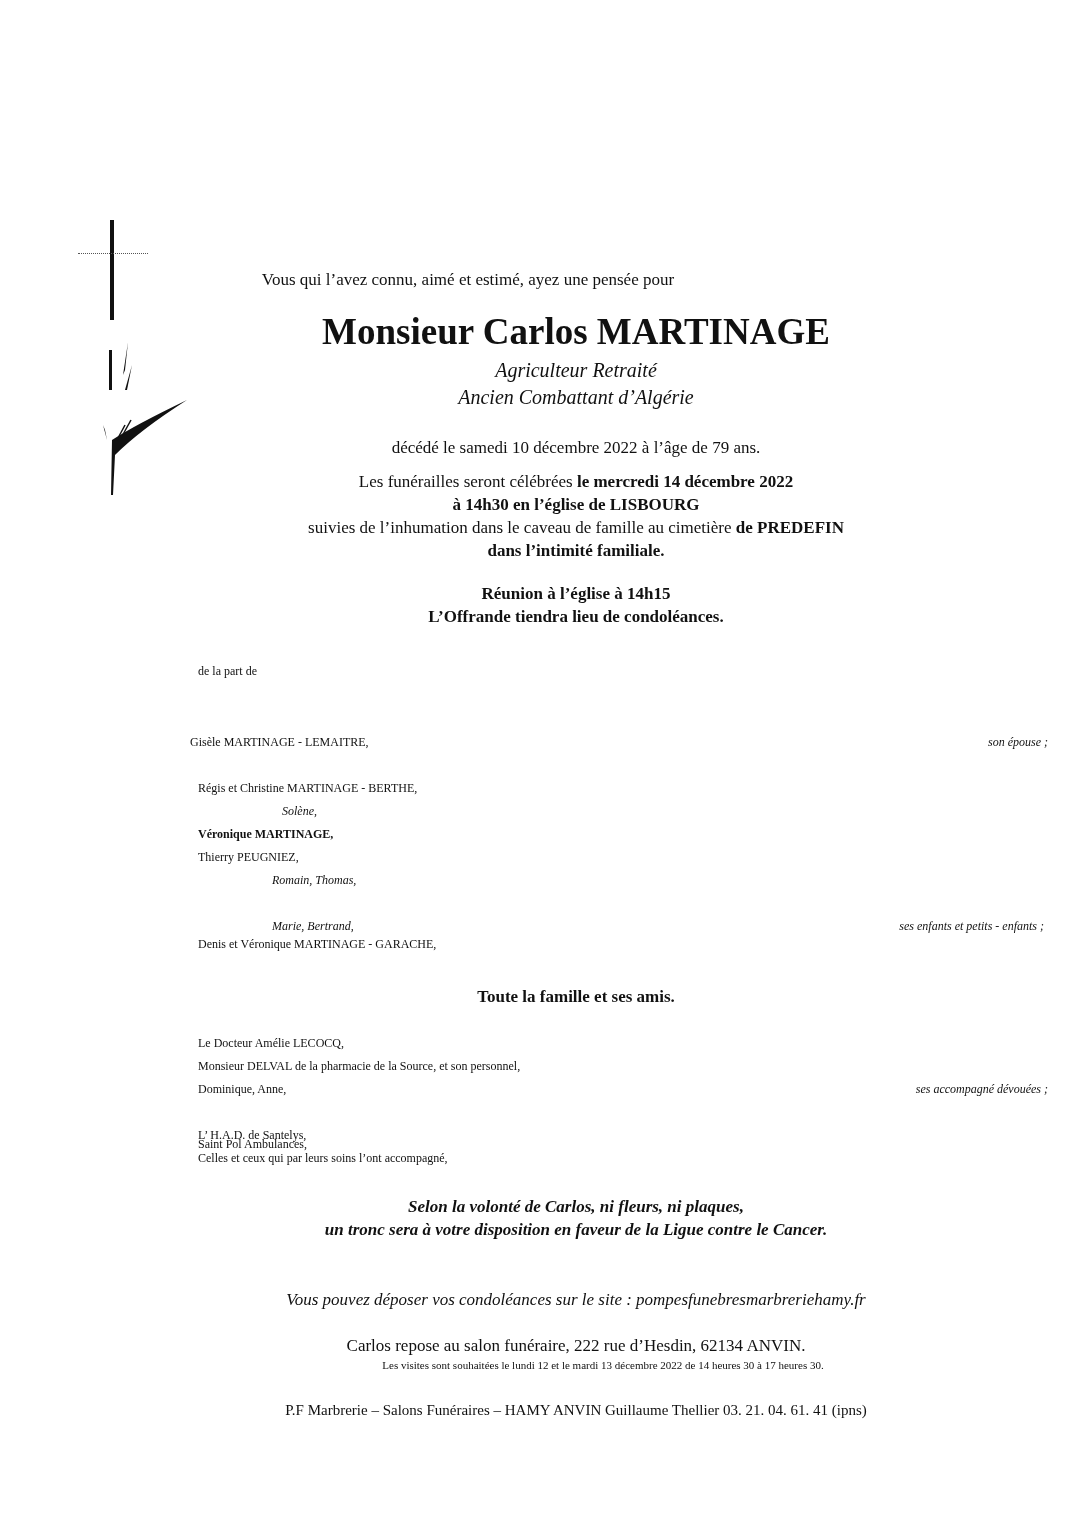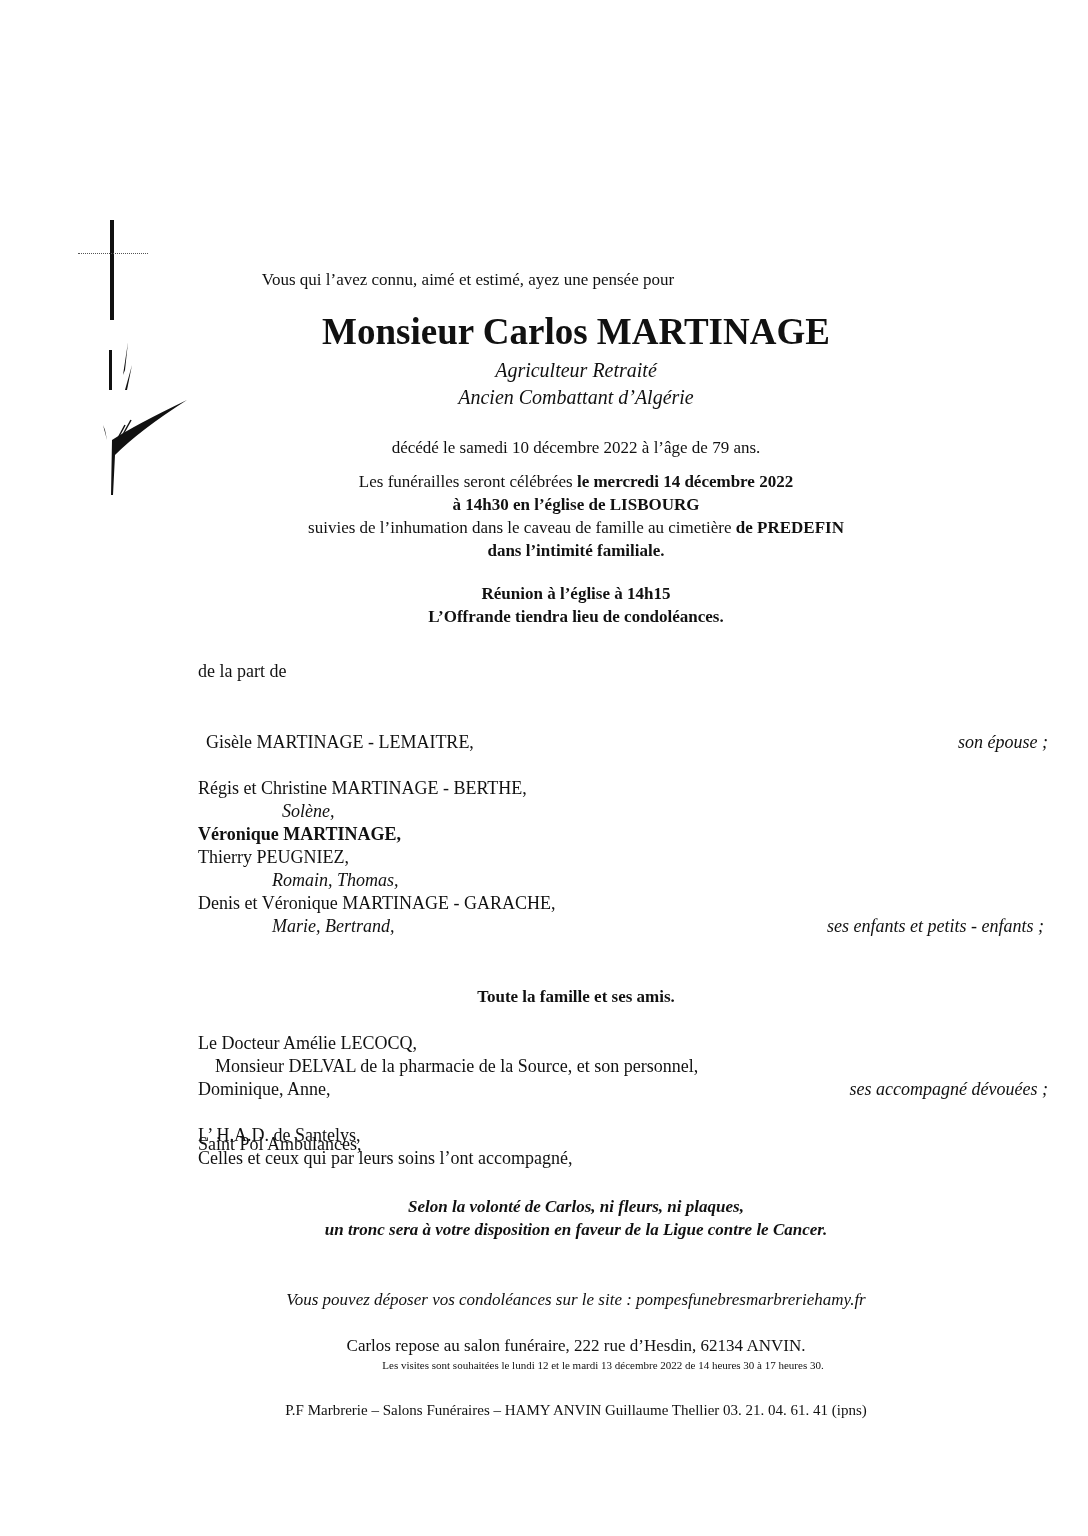--- a/index.html
+++ b/index.html
@@ -3,21 +3,21 @@
 <meta charset="utf-8">
 <style>
   html, body { margin: 0; padding: 0; background: #ffffff; }
   body {
     width: 1088px; height: 1536px; position: relative; overflow: hidden;
     font-family: "Liberation Serif", "DejaVu Serif", serif;
     color: #111111;
   }
   .abs { position: absolute; }
   .center { position: absolute; left: 0; width: 936px; text-align: center; }
-  .line { position: absolute; white-space: nowrap; font-size: 18px; line-height: 20px; }
+  .line { position: absolute; white-space: nowrap; font-size: 12px; line-height: 20px; }
   .b { font-weight: bold; }
   .i { font-style: italic; }
   .cross-v { position: absolute; left: 110px; top: 220px; width: 4px; height: 100px; background: #111; }
   .cross-h { position: absolute; left: 78px; top: 253px; width: 70px; height: 1px; border-top: 1px dotted #555; }
 </style>
 </head>
 <body>
 
 <div>
   <div class="cross-v"></div>
@@ -47,36 +47,36 @@
 <div class="center" style="top:518px;font-size:17px;left:108px;">
   <span>suivies de l’inhumation dans le caveau de famille au cimetière </span><span class="b">de PREDEFIN</span>
 </div>
 <div class="center b" style="top:541px;font-size:17px;left:108px;">dans l’intimité familiale.</div>
 
 <div class="center b" style="top:584px;font-size:17px;left:108px;">Réunion à l’église à 14h15</div>
 <div class="center b" style="top:607px;font-size:17px;left:108px;">L’Offrande tiendra lieu de condoléances.</div>
 
 <div class="line" style="left:198px;top:661px;">de la part de</div>
 
-<div class="line" style="left:206px;top:732px;">Gisèle MARTINAGE - LEMAITRE,</div>
+<div class="line" style="left:190px;top:732px;">Gisèle MARTINAGE - LEMAITRE,</div>
 <div class="line i" style="right:40px;top:732px;">son épouse ;</div>
 
 <div class="line" style="left:198px;top:778px;">Régis et Christine MARTINAGE - BERTHE,</div>
 <div class="line i" style="left:272px;top:801px;margin-left:10px;">Solène,</div>
 <div class="line" style="left:198px;top:824px;font-weight:bold;">Véronique MARTINAGE,</div>
 <div class="line" style="left:198px;top:847px;">Thierry PEUGNIEZ,</div>
 <div class="line i" style="left:272px;top:870px;">Romain, Thomas,</div>
-<div class="line" style="left:198px;top:893px;">Denis et Véronique MARTINAGE - GARACHE,</div>
+<div class="line" style="left:198px;top:934px;">Denis et Véronique MARTINAGE - GARACHE,</div>
 <div class="line i" style="left:272px;top:916px;">Marie, Bertrand,</div>
 <div class="line i" style="right:44px;top:916px;">ses enfants et petits - enfants ;</div>
 
 <div class="center b" style="top:987px;font-size:17px;left:108px;">Toute la famille et ses amis.</div>
 
 <div class="line" style="left:198px;top:1033px;">Le Docteur Amélie LECOCQ,</div>
-<div class="line" style="left:198px;top:1056px;margin-left:17px;">Monsieur DELVAL de la pharmacie de la Source, et son personnel,</div>
+<div class="line" style="left:198px;top:1056px;">Monsieur DELVAL de la pharmacie de la Source, et son personnel,</div>
 <div class="line" style="left:198px;top:1079px;">Dominique, Anne,</div>
 <div class="line i" style="right:40px;top:1079px;">ses accompagné dévouées ;</div>
 <div class="line" style="left:198px;top:1102px;margin-top:32px;">Saint Pol Ambulances,</div>
 <div class="line" style="left:198px;top:1125px;">L’ H.A.D. de Santelys,</div>
 <div class="line" style="left:198px;top:1148px;">Celles et ceux qui par leurs soins l’ont accompagné,</div>
 
 <div class="center b i" style="top:1197px;font-size:17px;left:108px;">Selon la volonté de Carlos, ni fleurs, ni plaques,</div>
 <div class="center b i" style="top:1220px;font-size:17px;left:108px;">un tronc sera à votre disposition en faveur de la Ligue contre le Cancer.</div>
 
 <div class="center i" style="top:1290px;font-size:17px;left:108px;">Vous pouvez déposer vos condoléances sur le site : pompesfunebresmarbreriehamy.fr</div>

